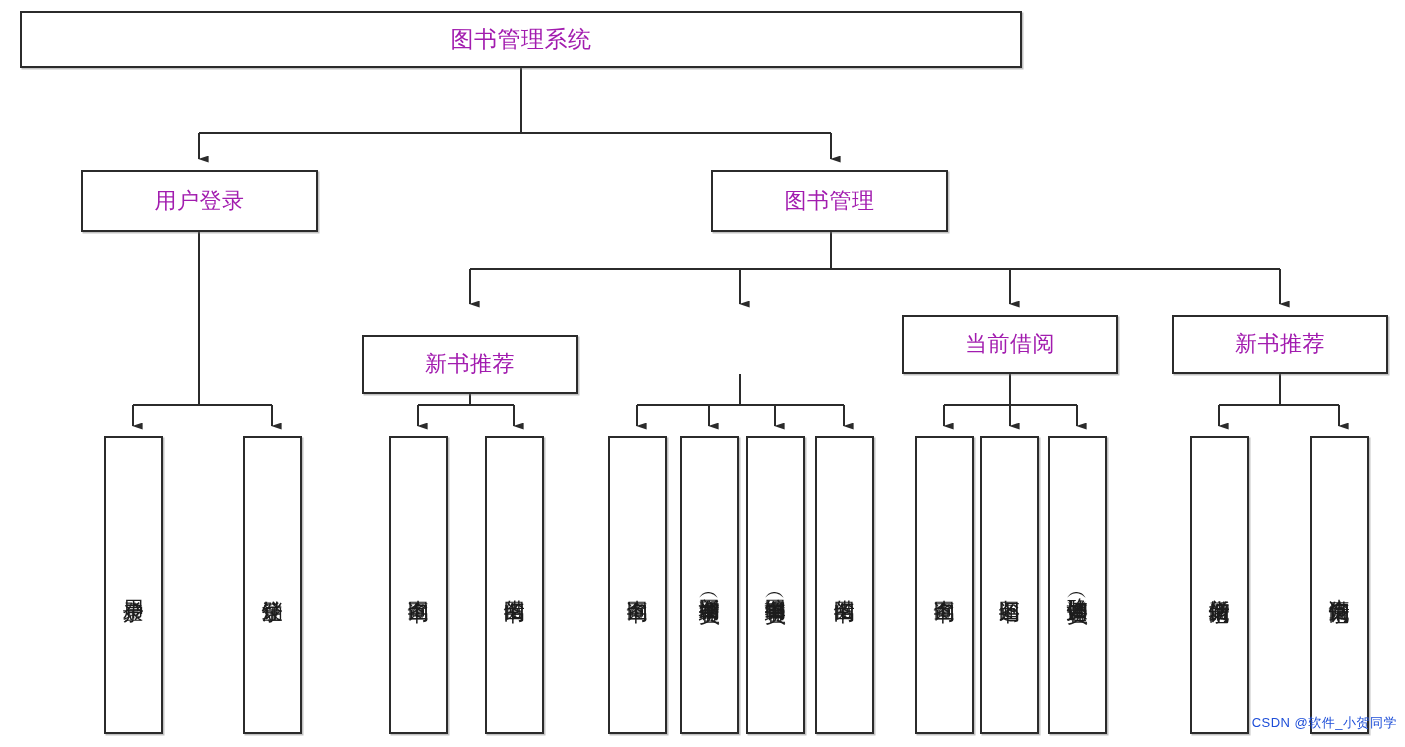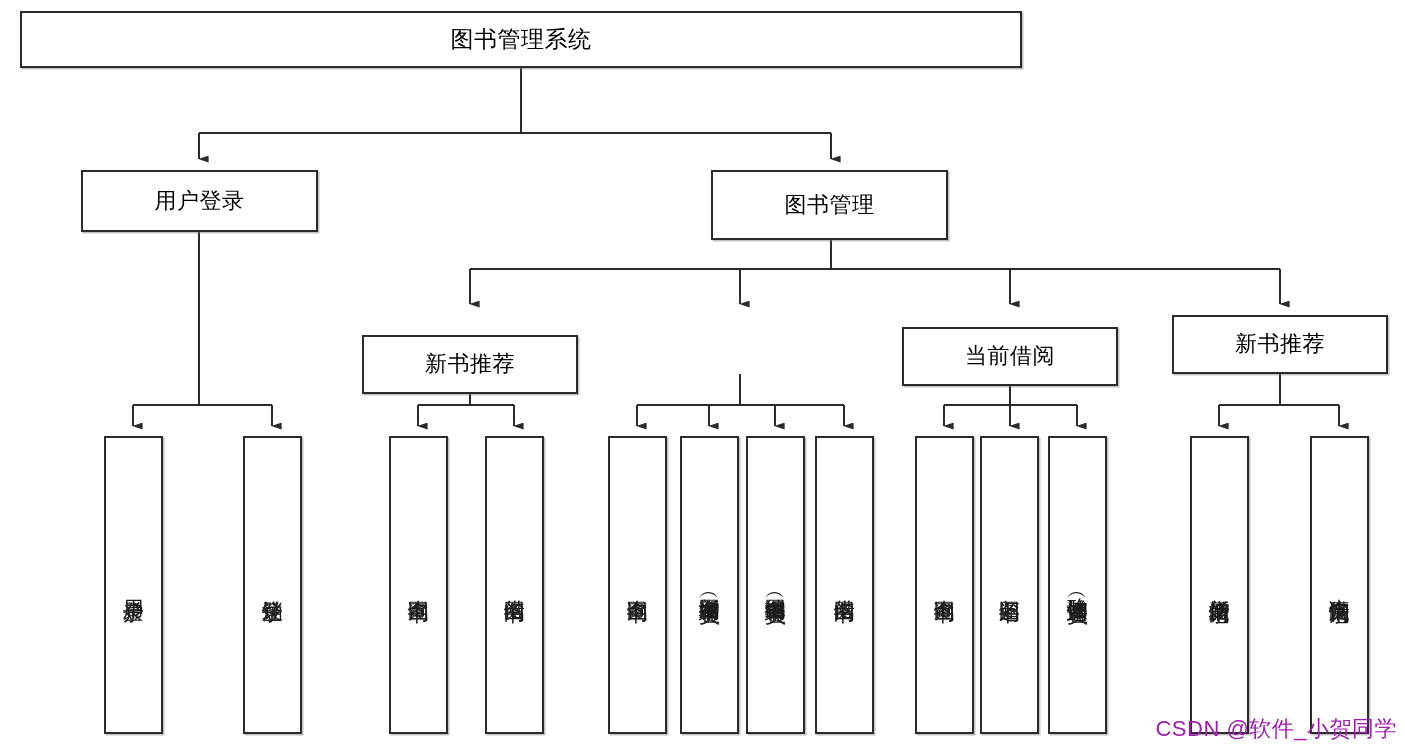--- a/index.html
+++ b/index.html
@@ -28,21 +28,21 @@
     display:flex;
     align-items:center;
     justify-content:center;
     box-shadow:1.5px 1.5px 0 rgba(120,120,120,.45);
   }
   .node .lbl{
     font-size:22px;
     letter-spacing:.5px;
     line-height:1.1;
     white-space:nowrap;
-    color:#000000;
+    color:#a21caf;
   }
   .node.root .lbl{font-size:23px;}
   .leaf{
     position:absolute;
     box-sizing:border-box;
     border:2.5px solid #2b2b2b;
     background:#ffffff;
     display:flex;
     align-items:center;
     justify-content:center;
@@ -54,23 +54,23 @@
     text-orientation:upright;
     font-size:21px;
     line-height:1.12;
     letter-spacing:1px;
     color:#1c1c1c;
     white-space:nowrap;
   }
   #watermark{
     position:absolute;
     right:8px;
-    bottom:3px;
-    font-size:22px;
-    color:#a21caf;
+    bottom:15px;
+    font-size:13px;
+    color:#1d4ed8;
     letter-spacing:.5px;
     white-space:nowrap;
     user-select:none;
   }
 </style>
 </head>
 <body>
 
 <div id="canvas">
 
@@ -124,28 +124,28 @@
     </g>
   </svg>
 
   <div class="node root" style="left:20px;top:11px;width:1002px;height:57px;">
     <span class="lbl">图书管理系统</span>
   </div>
 
   <div class="node" style="left:81px;top:170px;width:237px;height:62px;">
     <span class="lbl">用户登录</span>
   </div>
-  <div class="node" style="left:711px;top:170px;width:237px;height:70px;">
+  <div class="node" style="left:711px;top:170px;width:237px;height:62px;">
     <span class="lbl">图书管理</span>
   </div>
 
   <div class="node" style="left:362px;top:315px;width:216px;height:59px;margin-top:20px;">
     <span class="lbl">新书推荐</span>
   </div>
-  <div class="node" style="left:902px;top:315px;width:216px;height:59px;margin-top:12px;">
+  <div class="node" style="left:902px;top:315px;width:216px;height:59px;">
     <span class="lbl">当前借阅</span>
   </div>
   <div class="node" style="left:1172px;top:315px;width:216px;height:59px;">
     <span class="lbl">新书推荐</span>
   </div>
 
   <div class="leaf" style="left:104px;top:436px;width:59px;height:298px;">
     <span class="lbl">用户登录</span>
   </div>
   <div class="leaf" style="left:243px;top:436px;width:59px;height:298px;">

